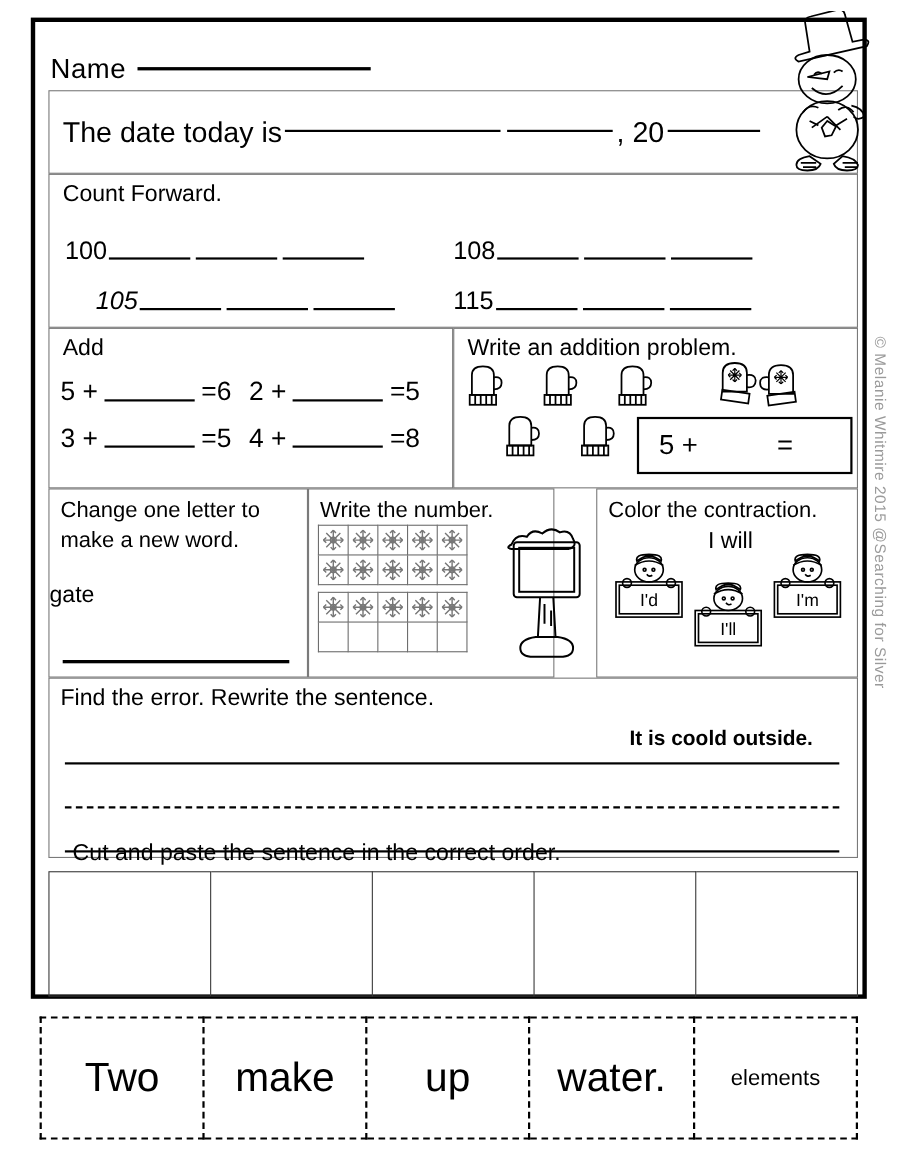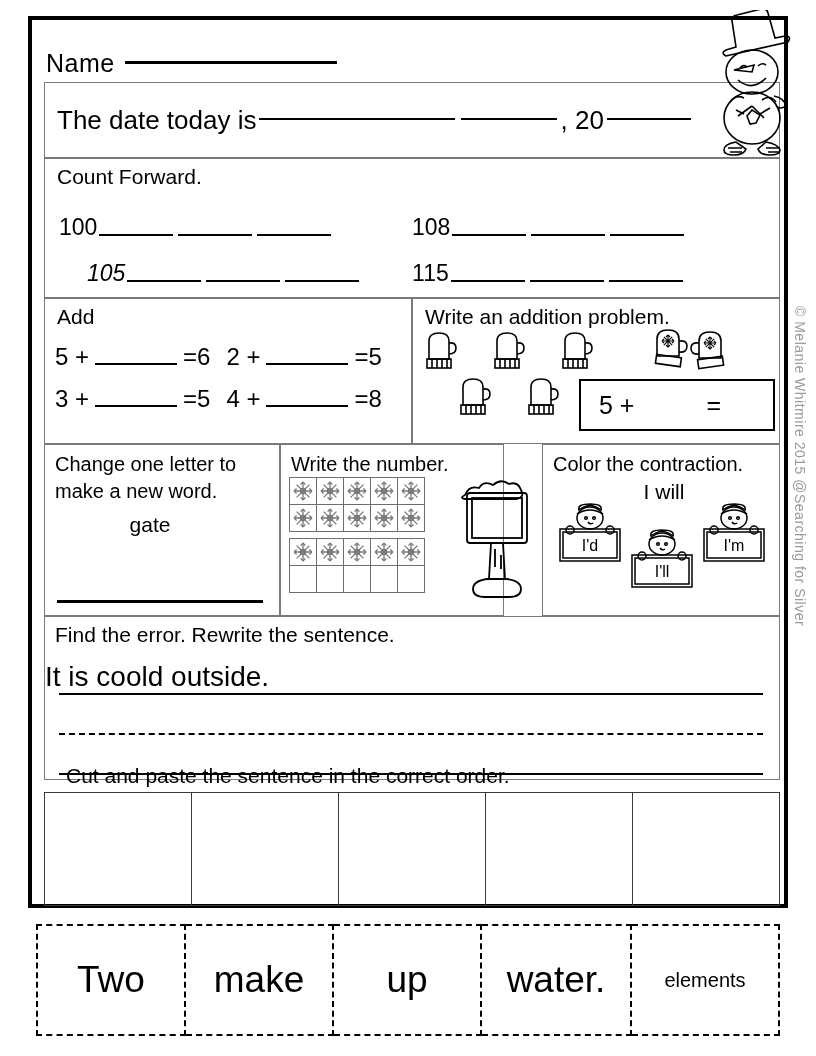--- a/index.html
+++ b/index.html
@@ -103,21 +103,21 @@
   
   .row3 {
     position: absolute; left: 12px; top: 424px;
     width: 736px; height: 172px;
   }
   .p-letter { position: absolute; left: 0;   top: 0; width: 236px; height: 172px; }
   .p-number { position: absolute; left: 236px; top: 0; width: 224px; height: 172px; }
   .p-contr  { position: absolute; left: 498px; top: 0; width: 238px; height: 172px; }
 
   .p-title { font-size: 20px; padding: 6px 0 0 10px; line-height: 1.35; }
-  .word-sample { text-align: center; font-size: 21px; margin-top: 8px; padding-right: 24px; }
+  .word-sample { text-align: left; font-size: 21px; margin-top: 24px; padding-right: 24px; }
   .answer-line {
     position: absolute; left: 12px; bottom: 12px;
     width: 206px; border-bottom: 3px solid #000; height: 0;
   }
 
   .tenframes { position: absolute; left: 8px; top: 32px; }
   .tf { border-collapse: collapse; margin-bottom: 6px; }
   .tf td { width: 27px; height: 27px; border: 1px solid #6e6e6e; padding: 0; text-align: center; vertical-align: middle; }
   .sf { display:block; margin: 0 auto; }
 
@@ -128,21 +128,21 @@
   .sign-1 { left: 12px;  top: 56px; }
   .sign-2 { left: 84px;  top: 82px; }
   .sign-3 { left: 156px; top: 56px; }
 
   
   .err-row {
     position: absolute; left: 12px; top: 596px;
     width: 736px; height: 164px;
   }
   .err-title { font-size: 21px; padding: 6px 0 0 10px; }
-  .err-sentence { text-align: left; font-size: 28px; margin-top: 14px; padding-right: 40px; }
+  .err-sentence { text-align: right; font-size: 19px; margin-top: 14px; padding-right: 40px; font-weight: bold; }
   .hw-lines { position: absolute; left: 14px; top: 76px; width: 704px; }
   .hw-solid { border-bottom: 2px solid #000; height: 0; }
   .hw-dash  { border-bottom: 2px dashed #000; height: 0; }
   .hw-gap-a { height: 38px; }
   .hw-gap-b { height: 38px; }
 
   
   .cut-title {
     position: absolute; left: 24px; top: 744px;
     width: 736px; font-size: 21px; padding-left: 10px;

